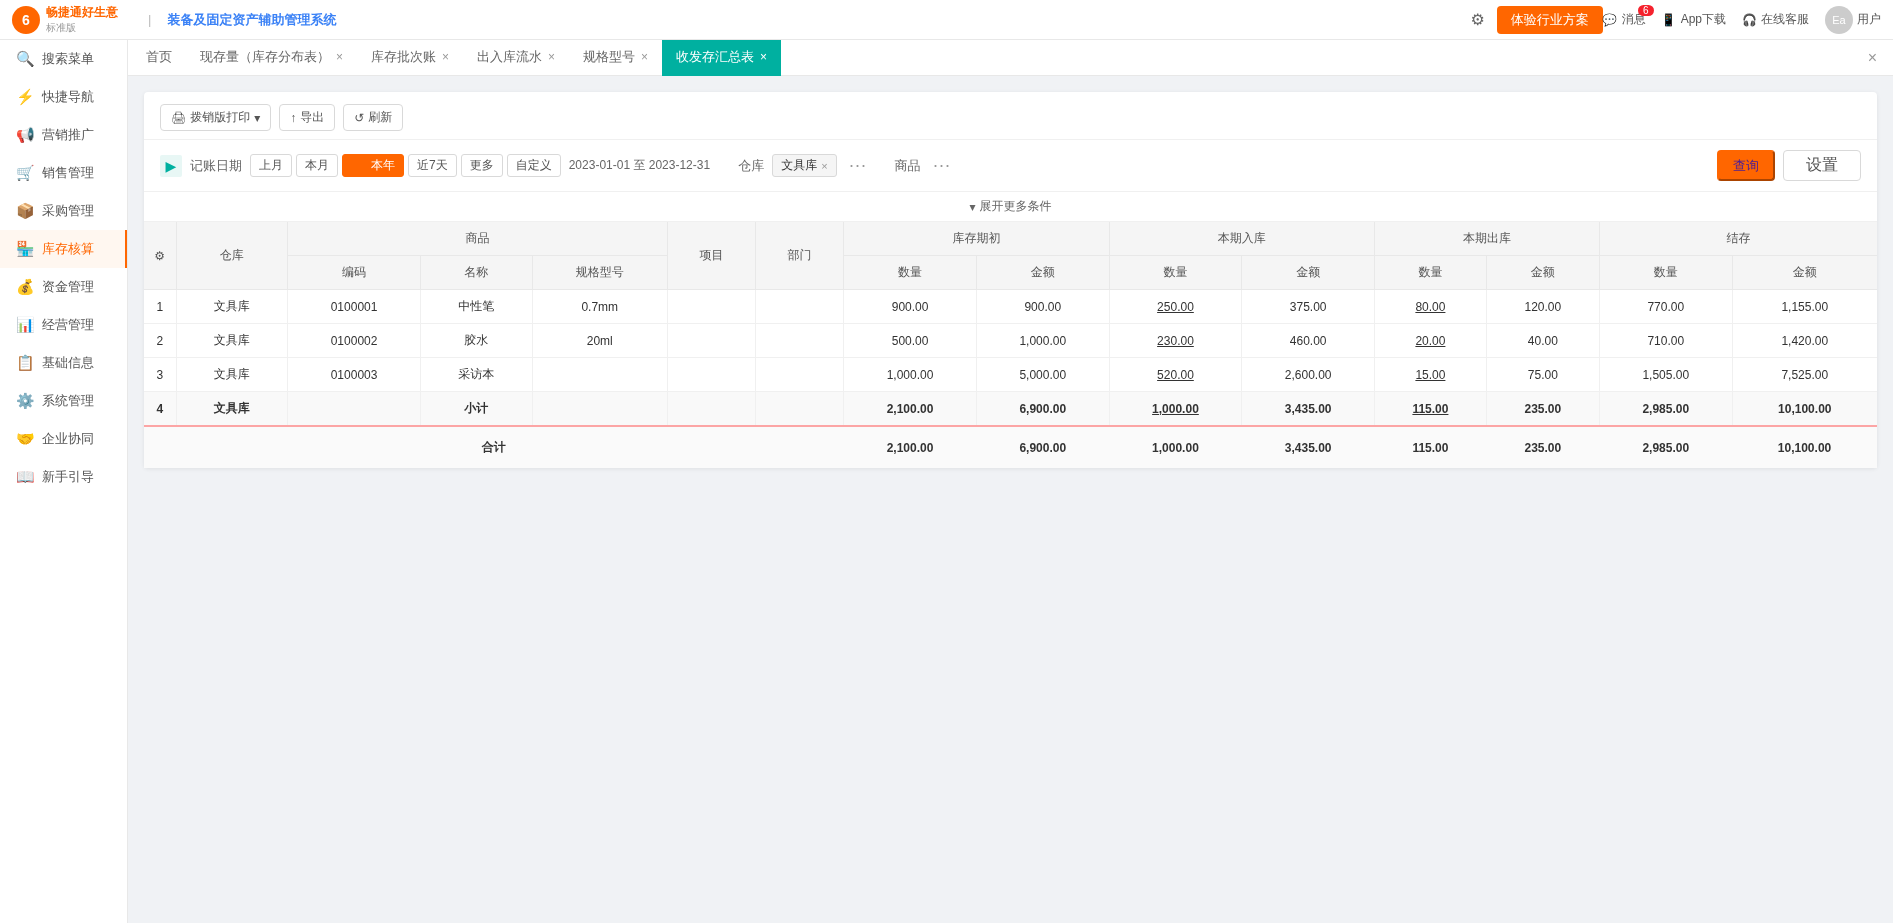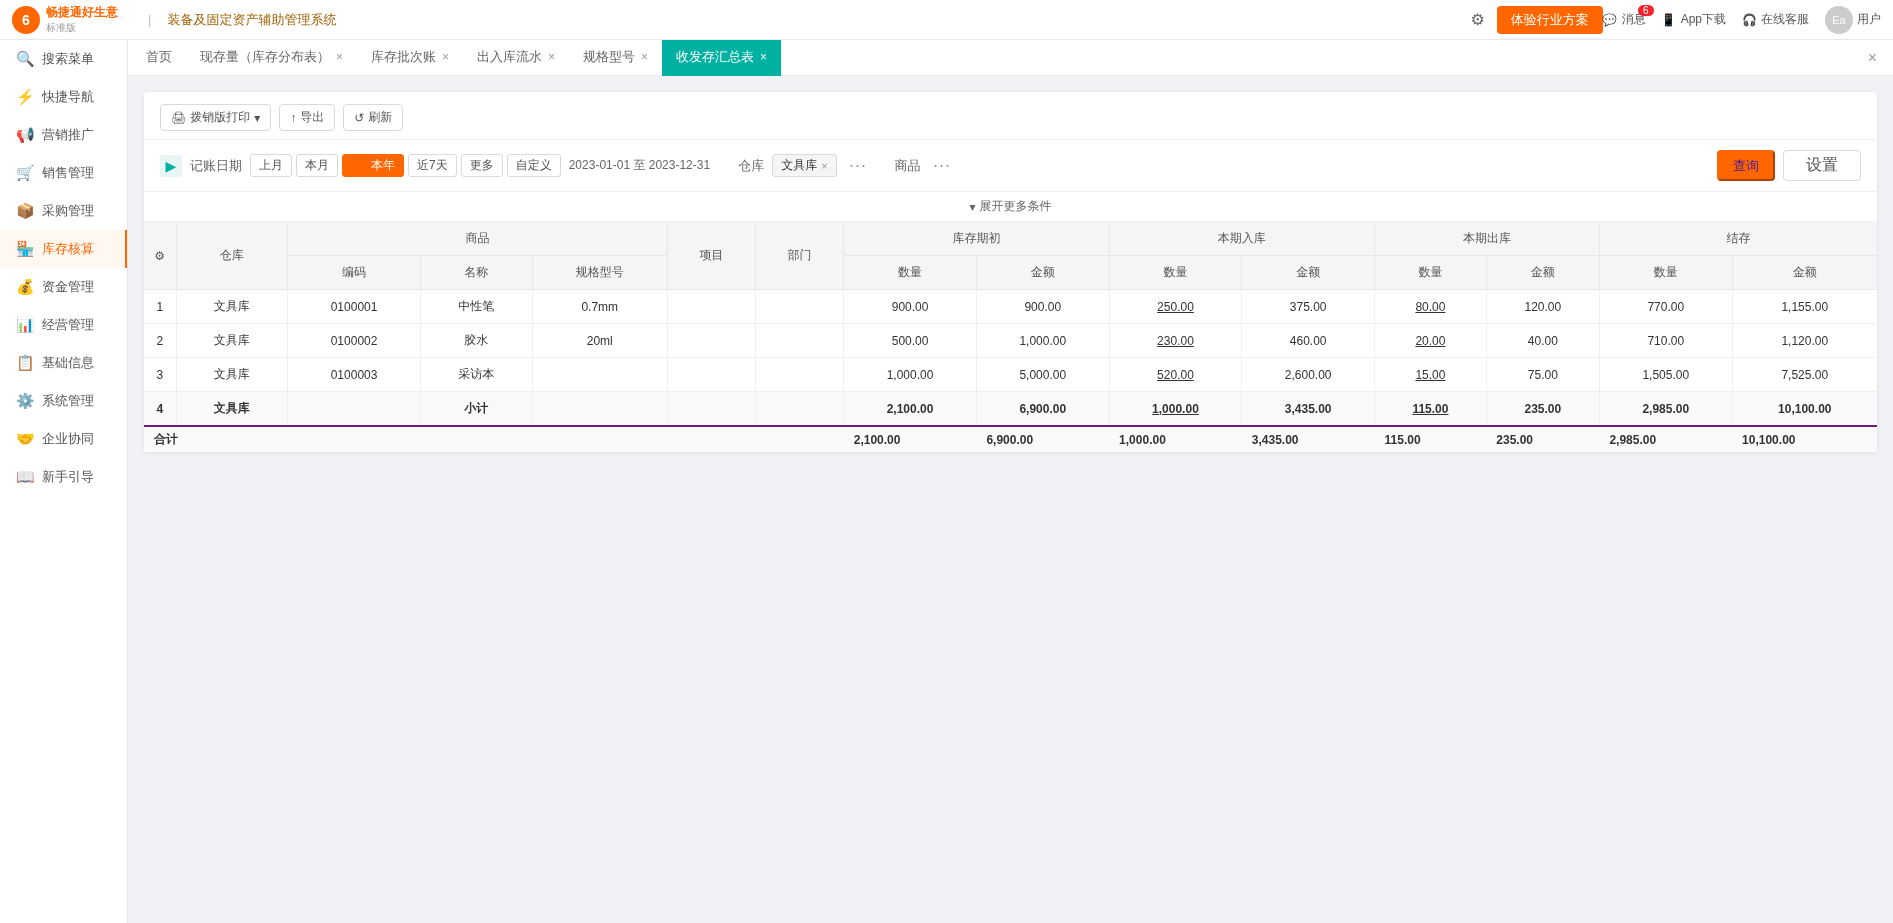--- a/index.html
+++ b/index.html
@@ -10,21 +10,21 @@
     .top-bar { display: flex; align-items: center; height: 40px; background: #fff; border-bottom: 1px solid #e8e8e8; padding: 0 12px; flex-shrink: 0; }
     .main-area { display: flex; flex: 1; overflow: hidden; }
     .sidebar { width: 128px; background: #fff; border-right: 1px solid #e8e8e8; flex-shrink: 0; display: flex; flex-direction: column; }
     .content-area { flex: 1; display: flex; flex-direction: column; overflow: hidden; }
     .tab-bar { display: flex; align-items: center; background: #fff; border-bottom: 1px solid #e8e8e8; height: 36px; flex-shrink: 0; padding: 0 4px; }
     .page-content { flex: 1; overflow: auto; padding: 16px; background: #f0f2f5; }
 
     
     .logo-area { display: flex; align-items: center; gap: 6px; min-width: 128px; }
     .logo-icon { width: 28px; height: 28px; background: #ff6600; border-radius: 50%; display: flex; align-items: center; justify-content: center; color: white; font-size: 14px; font-weight: bold; }
-    .system-title { font-size: 13px; color: #a16207; margin-left: 8px; flex: 1; }
+    .system-title { font-size: 13px; color: #3b82f6; margin-left: 8px; flex: 1; font-weight: bold; }
     .top-bar-right { display: flex; align-items: center; gap: 16px; margin-left: auto; }
     .top-btn-try { background: #ff6600; color: white; border: none; padding: 5px 14px; border-radius: 4px; cursor: pointer; font-size: 13px; }
     .top-icon-item { display: flex; align-items: center; gap: 4px; cursor: pointer; color: #555; font-size: 12px; position: relative; }
     .badge { position: absolute; top: -6px; right: -8px; background: #f5222d; color: white; border-radius: 8px; font-size: 10px; padding: 0 4px; min-width: 16px; text-align: center; }
     .user-avatar { width: 28px; height: 28px; background: #ccc; border-radius: 50%; display: flex; align-items: center; justify-content: center; font-size: 11px; color: #fff; }
     .sidebar-menu { flex: 1; overflow-y: auto; }
     .sidebar-item { display: flex; align-items: center; gap: 8px; padding: 10px 16px; cursor: pointer; color: #555; font-size: 13px; transition: background 0.2s; }
     .sidebar-item.active { background: #fff7f0; color: #ff6600; border-right: 2px solid #ff6600; }
     .sidebar-item .s-icon { font-size: 15px; width: 18px; text-align: center; }
 
@@ -60,21 +60,21 @@
 
     
     .table-wrapper { overflow-x: auto; }
     table { width: 100%; border-collapse: collapse; font-size: 12px; }
     thead tr th { background: #f5f5f5; border-bottom: 1px solid #e8e8e8; border-right: 1px solid #e8e8e8; padding: 8px 10px; text-align: center; font-weight: normal; color: #555; white-space: nowrap; }
     thead tr th:last-child { border-right: none; }
     tbody tr td { border-bottom: 1px solid #f0f0f0; border-right: 1px solid #f0f0f0; padding: 8px 10px; text-align: center; color: #333; white-space: nowrap; }
     tbody tr td:last-child { border-right: none; }
     tbody tr.subtotal { font-weight: bold; background: #f9f9f9; }
     .underline-link { text-decoration: underline; cursor: pointer; color: #333; }
-    tfoot tr td { border-top: 2px solid #701a75; background: #fafafa; padding: 4px 10px; text-align: left; font-weight: bold; white-space: nowrap; }
+    tfoot tr td { border-top: 2px solid #fca5a5; background: #fafafa; padding: 12px 10px; text-align: center; font-weight: bold; white-space: nowrap; }
     .settings-col { width: 32px; text-align: center; }
   </style>
 </head>
 <body>
 
 <div class="app-container">
   <div class="top-bar">
 
     <div class="logo-area">
       <div class="logo-icon">6</div>
@@ -314,21 +314,21 @@
                     <td>20ml</td>
                     <td></td>
                     <td></td>
                     <td>500.00</td>
                     <td>1,000.00</td>
                     <td><span class="underline-link">230.00</span></td>
                     <td>460.00</td>
                     <td><span class="underline-link">20.00</span></td>
                     <td>40.00</td>
                     <td>710.00</td>
-                    <td>1,120.00</td>
+                    <td>1,420.00</td>
                   </tr>
                   <tr>
                     <td>3</td>
                     <td>文具库</td>
                     <td>0100003</td>
                     <td>采访本</td>
                     <td></td>
                     <td></td>
                     <td></td>
                     <td>1,000.00</td>

